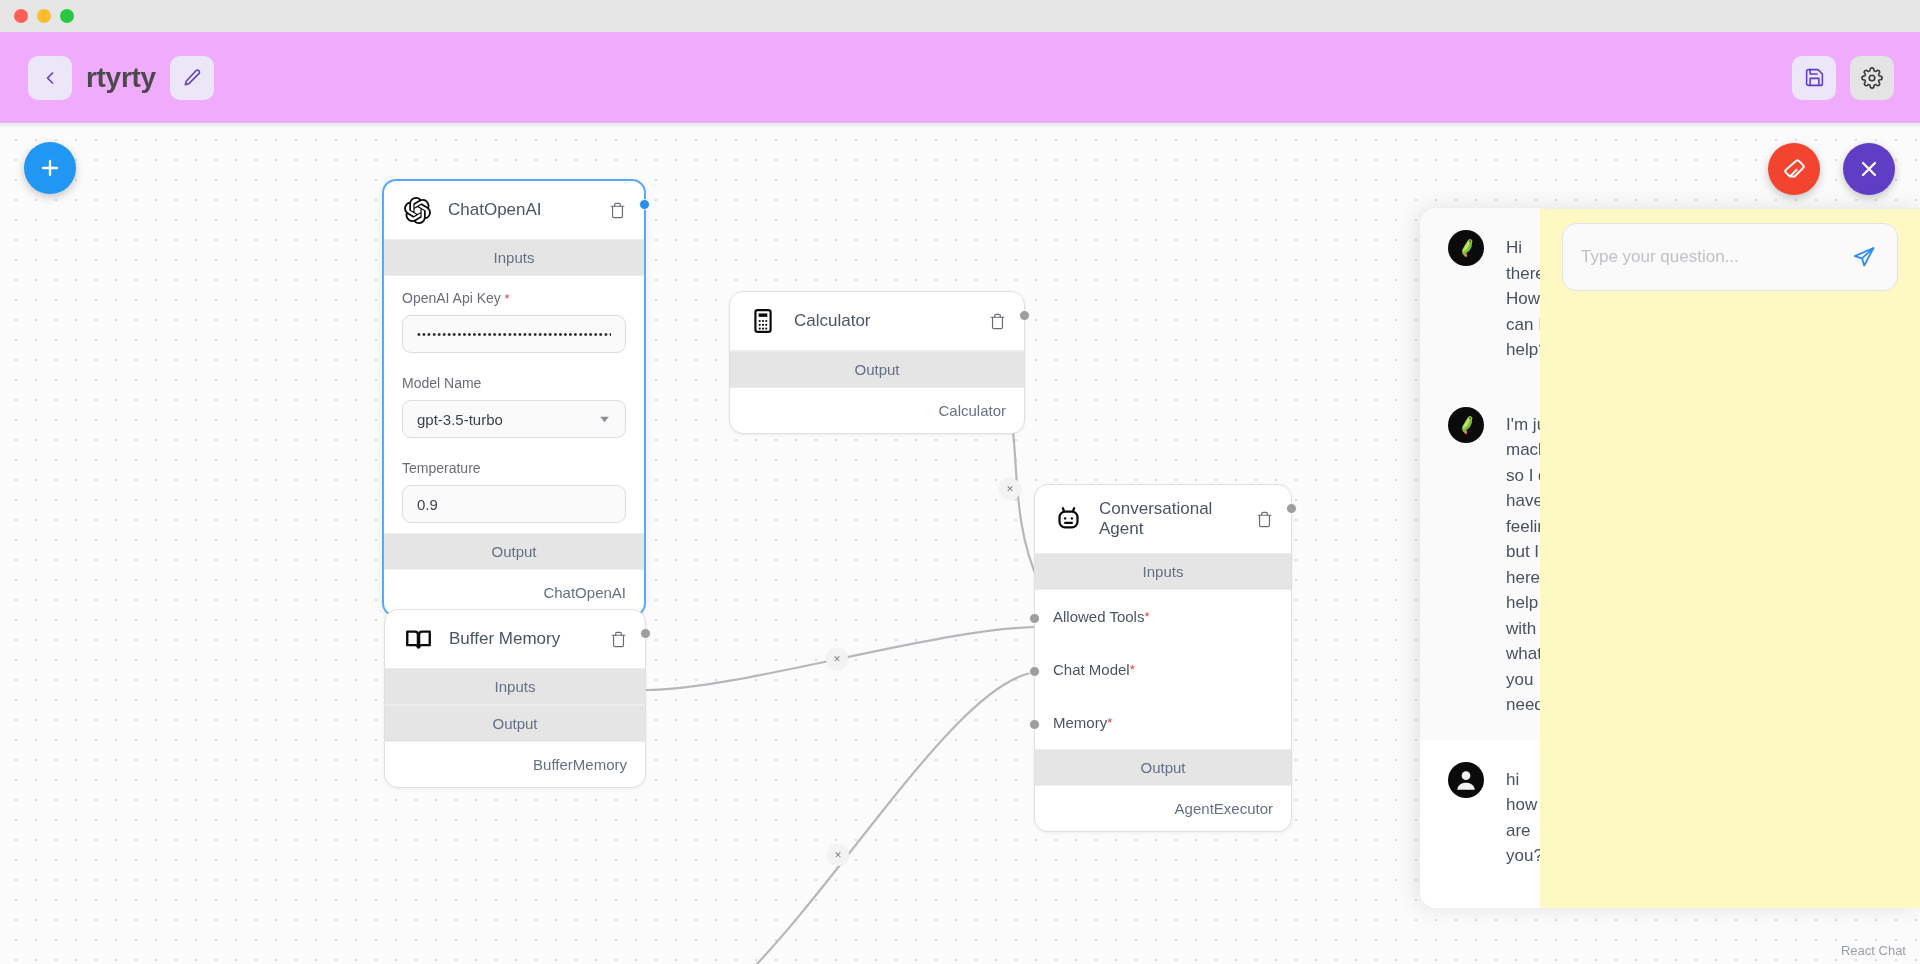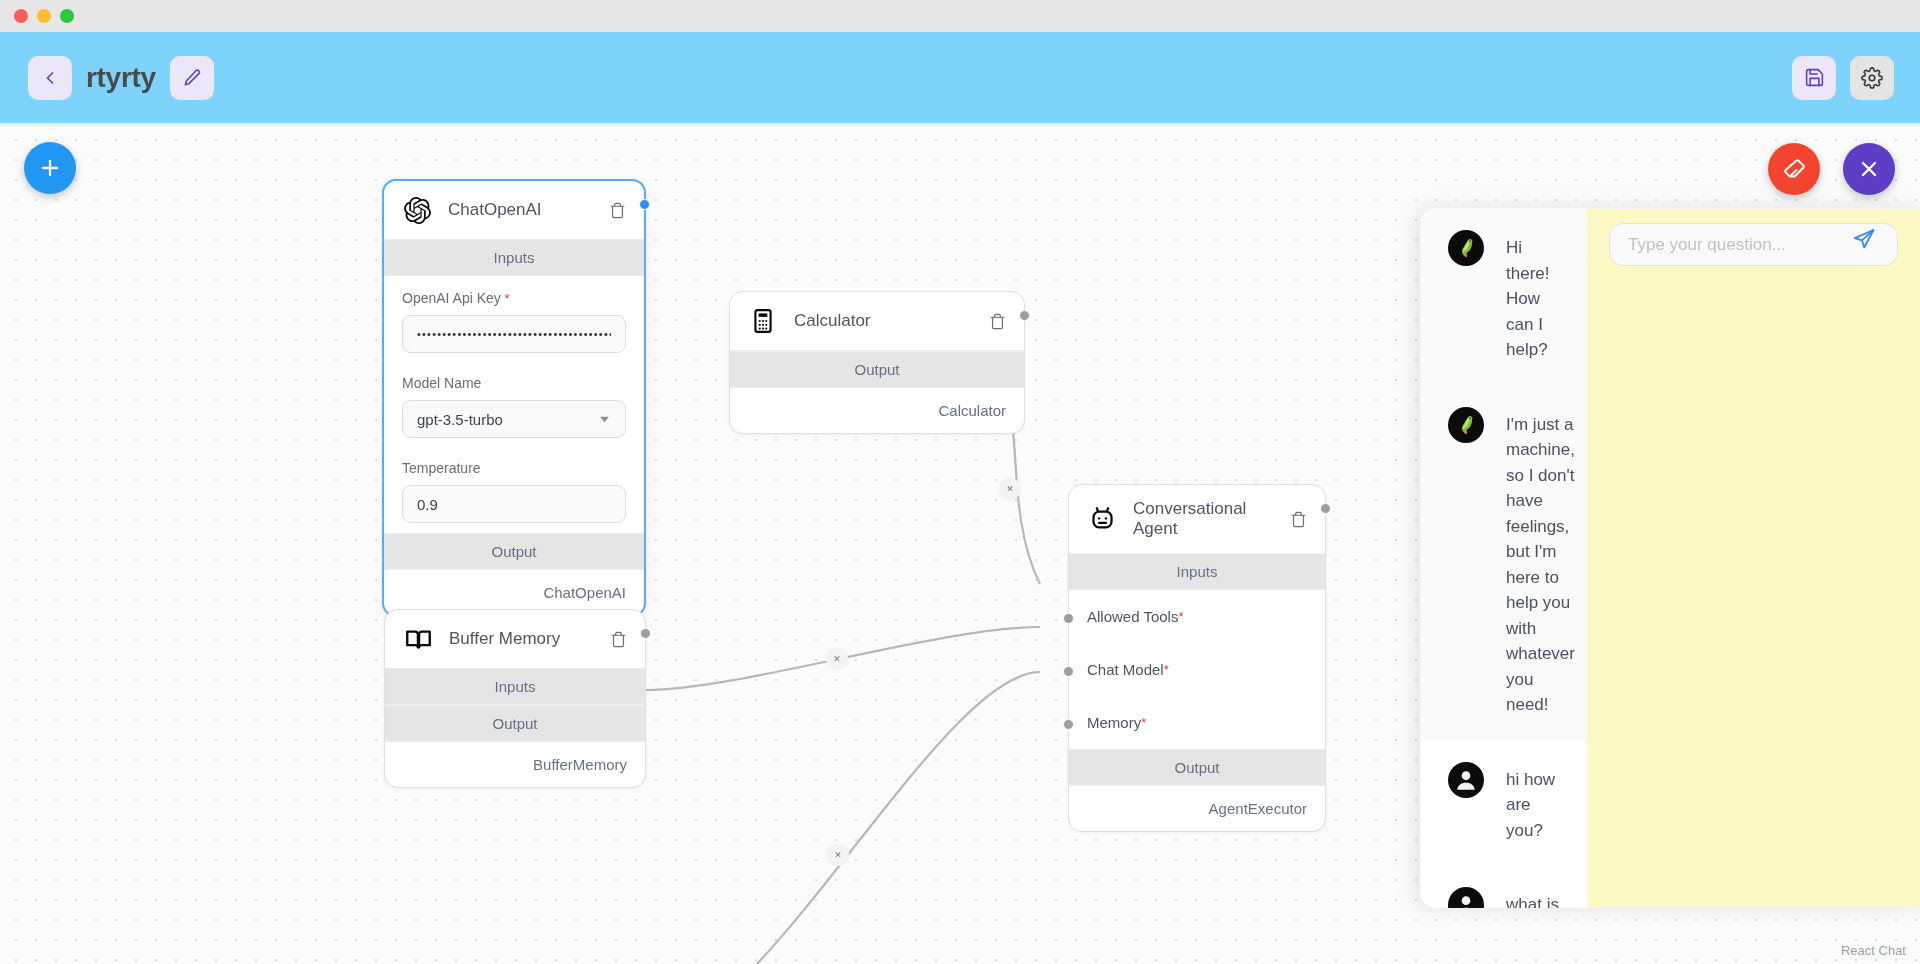--- a/index.html
+++ b/index.html
@@ -15,21 +15,21 @@
   .titlebar {
     position: absolute; left:0; top:0; width:1920px; height:32px;
     background:#e6e6e6; display:flex; align-items:center; padding-left:14px; gap:9px;
   }
   .dot { width:14px; height:14px; border-radius:50%; }
   .dot.red{background:#ff5f57;} .dot.yellow{background:#febc2e;} .dot.green{background:#28c840;}
 
   
   .header {
     position:absolute; left:0; top:32px; width:1920px; height:92px;
-    background:#7dd3fc; border-bottom:1px solid #e9e9ee;
+    background:#f0abfc; border-bottom:1px solid #e9e9ee;
     display:flex; align-items:center; justify-content:space-between;
     padding:0 26px 0 28px;
   }
   .hdr-left { display:flex; align-items:center; gap:14px; }
   .icon-btn {
     width:44px; height:44px; border-radius:10px; border:none;
     display:flex; align-items:center; justify-content:center; cursor:pointer;
     background:#ece7f8;
   }
   .icon-btn.grey { background:#e4e4e4; }
@@ -132,22 +132,22 @@
   .msg.bot { background:#fafafa; }
   .msg.user { background:#ffffff; }
   .avatar {
     width:36px; height:36px; border-radius:50%; flex:0 0 36px;
     background:#0b0b0b; display:flex; align-items:center; justify-content:center;
     overflow:hidden;
   }
   .msg-text { font-size:17px; line-height:1.5; color:#4a5160; padding-top:5px; max-width:390px; }
   .chat-inputbar { padding:14px 22px 22px 22px; border-top:1px solid #f0f0f0; }
   .chat-inputwrap {
-    height:43px; border:1px solid #e2e2e6; border-radius:14px; background:#fafafa;
-    display:flex; padding:0 18px;
+    height:68px; border:1px solid #e2e2e6; border-radius:14px; background:#fafafa;
+    display:flex; align-items:center; padding:0 18px;gap:47px;
   }
   .chat-input {
     flex:1; border:none; outline:none; background:transparent;
     font-size:17px; color:#4a5160; font-family:"Liberation Sans", sans-serif;
   }
   .chat-input::placeholder { color:#c0c0c6; }
   .send-btn { width:30px; height:30px; display:flex; align-items:center; justify-content:center; cursor:pointer; }
 </style>
 </head>
 <body>
@@ -305,21 +305,21 @@
           </svg>
         </span>
       </div>
       <div class="sec-band out">Output</div>
       <div class="out-row">
         <span>Calculator</span>
         <span class="handle right" style="top:18px;"></span>
       </div>
     </div>
 
-    <div class="node" style="left:1068px; top:360px; width:258px;">
+    <div class="node" style="left:1034px; top:360px; width:258px;">
       <div class="node-head">
         <span class="node-icon">
           <svg width="27" height="27" viewBox="0 0 24 24" fill="none" stroke="#0b0b0b" stroke-width="2" stroke-linecap="round" stroke-linejoin="round">
             <path d="M8 4.5 7 2M16 4.5 17 2"></path>
             <rect x="4" y="5" width="16" height="14" rx="5"></rect>
             <circle cx="9" cy="11" r="1.1" fill="#0b0b0b" stroke="none"></circle>
             <circle cx="15" cy="11" r="1.1" fill="#0b0b0b" stroke="none"></circle>
             <path d="M9 15h6"></path>
           </svg>
         </span>

